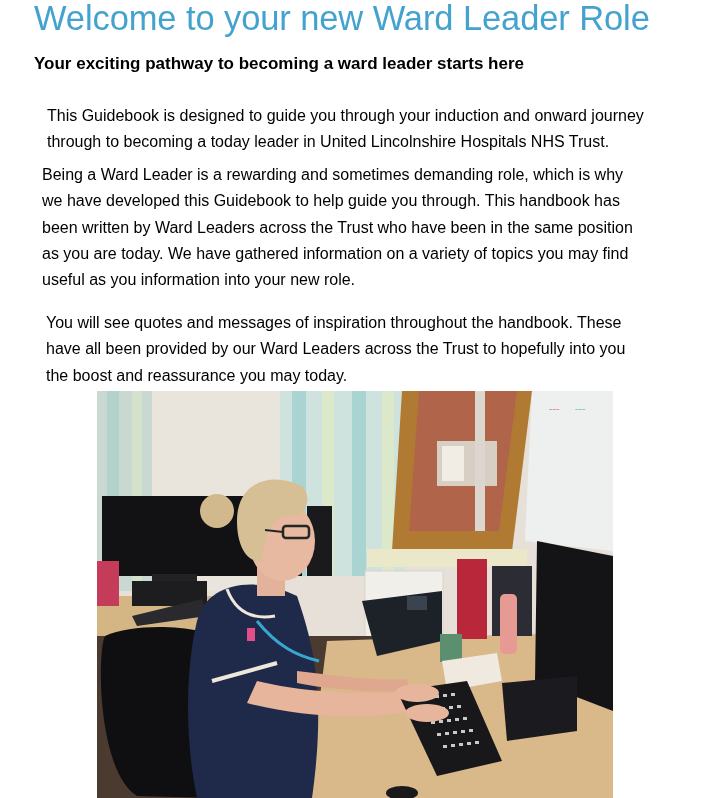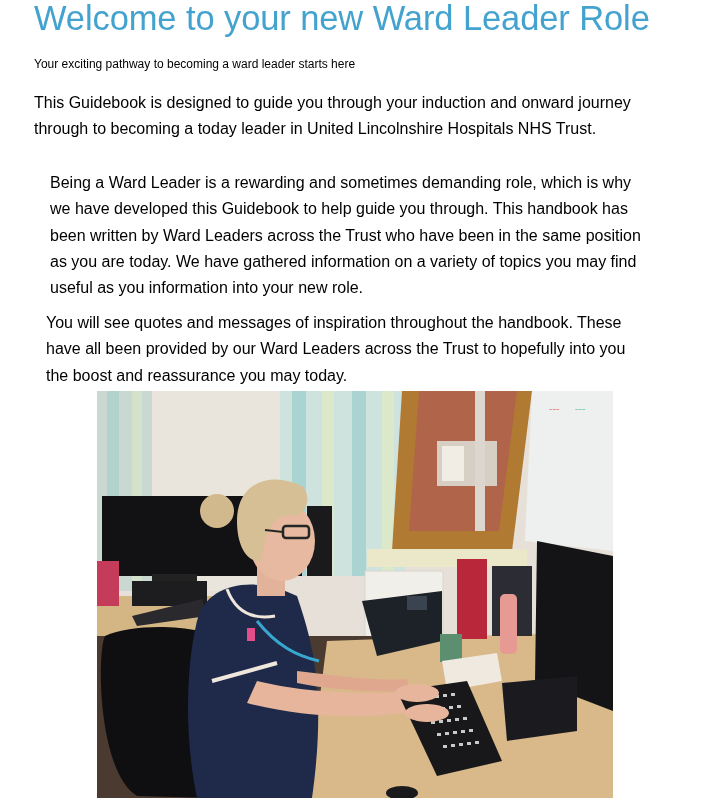--- a/index.html
+++ b/index.html
@@ -1,40 +1,40 @@
 <!DOCTYPE html>
 <html><head>
 <meta charset="utf-8">
 <style>
   html, body { margin: 0; padding: 0; background: #ffffff; }
   body { width: 704px; height: 798px; overflow: hidden; position: relative; font-family: "Liberation Sans", sans-serif; color: #000; }
   .page { position: absolute; left: 34px; top: 0; width: 640px; }
   .title { margin: 0; position: absolute; top: -4px; left: 0; font-size: 34.5px; font-weight: normal; color: #44A3CE; white-space: nowrap; letter-spacing: -0.1px; line-height: 44px; }
-  .subtitle { position: absolute; top: 53px; left: 0; font-size: 12px; font-weight: normal; white-space: nowrap; line-height: 22px; }
+  .subtitle { position: absolute; top: 53px; left: 0; font-size: 17px; font-weight: bold; white-space: nowrap; line-height: 22px; }
   .para { position: absolute; left: 0; font-size: 16px; line-height: 26.3px; width: 650px; }
   .para .line { display: block; white-space: nowrap; }
   .p1 { top: 90px; }
   .p2 { top: 154px; }
   .p3 { top: 298px; }
   .photo { position: absolute; left: 97px; top: 391px; width: 516px; height: 407px; overflow: hidden; background: #e8e2da; }
   .photo svg { display: block; }
 </style>
 </head>
 <body>
 
 <div class="page">
   <h1 class="title">Welcome to your new Ward Leader Role</h1>
   <div class="subtitle">Your exciting pathway to becoming a ward leader starts here</div>
 
-  <p class="para p1" style="margin:0">
+  <p class="para p1" style="margin:13px">
     <span class="line">This Guidebook is designed to guide you through your induction and onward journey</span>
     <span class="line">through to becoming a today leader in United Lincolnshire Hospitals NHS Trust.</span>
   </p>
 
-  <p class="para p2" style="margin:16px">
+  <p class="para p2" style="margin:8px">
     <span class="line">Being a Ward Leader is a rewarding and sometimes demanding role, which is why</span>
     <span class="line">we have developed this Guidebook to help guide you through. This handbook has</span>
     <span class="line">been written by Ward Leaders across the Trust who have been in the same position</span>
     <span class="line">as you are today. We have gathered information on a variety of topics you may find</span>
     <span class="line">useful as you information into your new role.</span>
   </p>
 
   <p class="para p3" style="margin:12px">
     <span class="line">You will see quotes and messages of inspiration throughout the handbook. These</span>
     <span class="line">have all been provided by our Ward Leaders across the Trust to hopefully into you</span>

